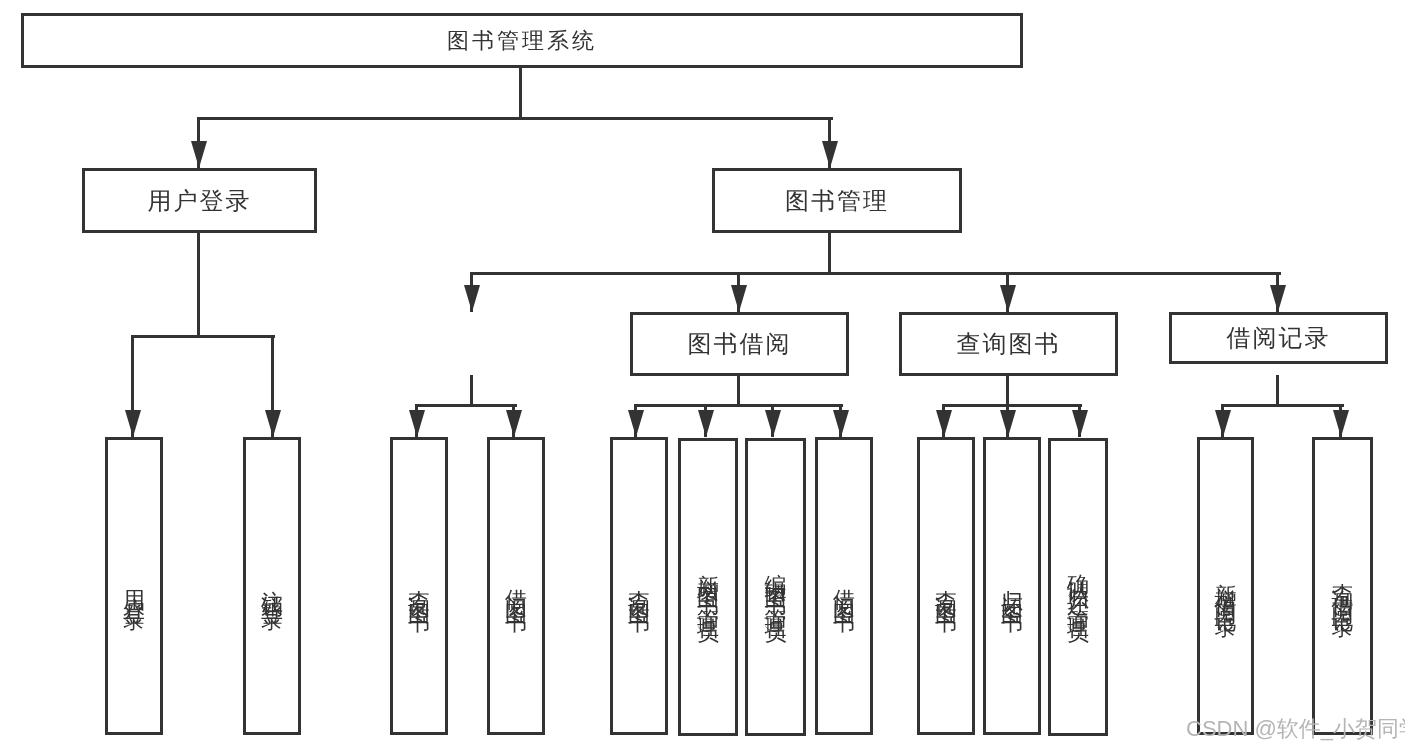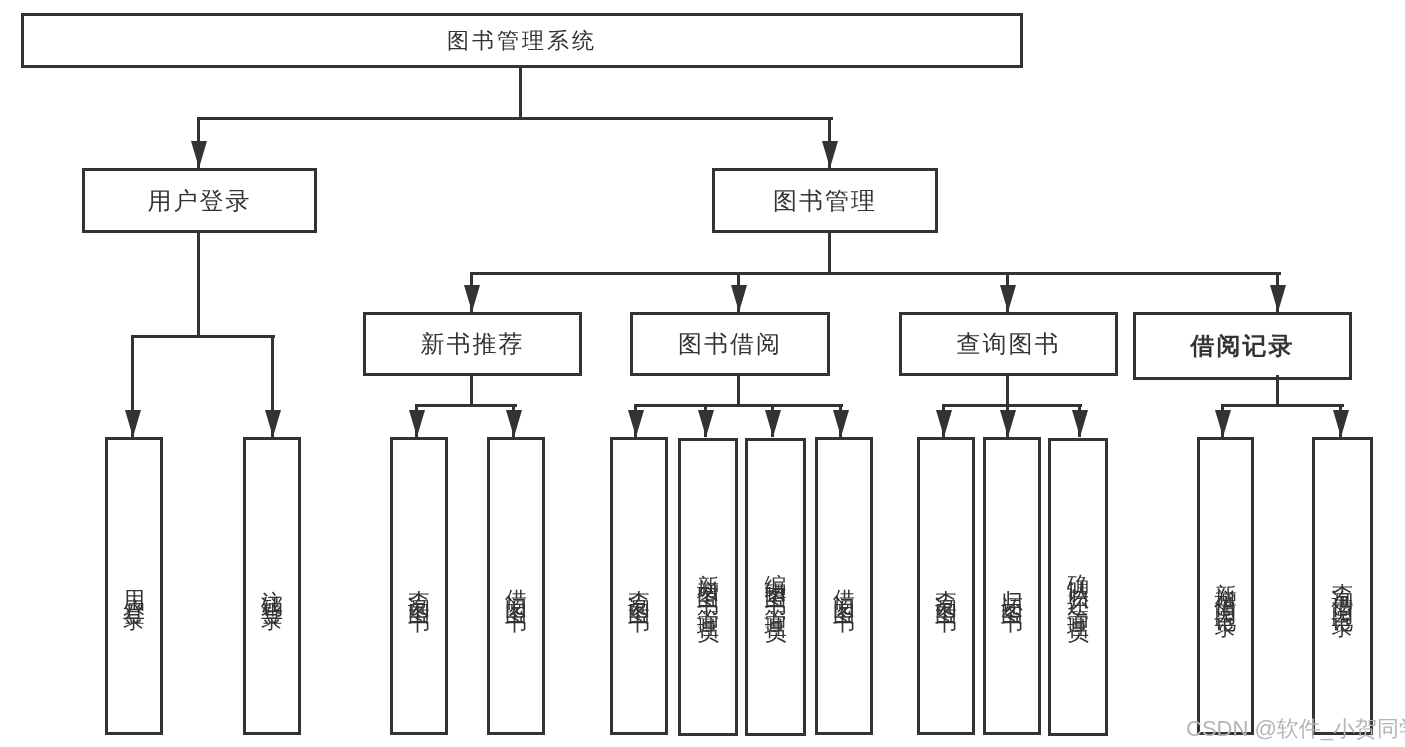--- a/index.html
+++ b/index.html
@@ -41,21 +41,21 @@
   <div class="line" style="left:519px;top:66px;width:3px;height:53px;"></div>
   <div class="line" style="left:197px;top:117px;width:636px;height:3px;"></div>
   <div class="line" style="left:197px;top:117px;width:3px;height:51px;"></div>
   <div class="line" style="left:828px;top:117px;width:3px;height:51px;"></div>
   <div class="arrow" style="left:191px;top:141px;"></div>
   <div class="arrow" style="left:822px;top:141px;"></div>
 
   <div class="box" style="left:82px;top:168px;width:235px;height:65px;">
     <span class="hlabel">用户登录</span>
   </div>
-  <div class="box" style="left:712px;top:168px;width:226px;height:65px;">
+  <div class="box" style="left:712px;top:168px;width:250px;height:65px;">
     <span class="hlabel">图书管理</span>
   </div>
 
   <div class="line" style="left:197px;top:233px;width:3px;height:104px;"></div>
   <div class="line" style="left:131px;top:335px;width:144px;height:3px;"></div>
   <div class="line" style="left:131px;top:335px;width:3px;height:102px;"></div>
   <div class="line" style="left:271px;top:335px;width:3px;height:102px;"></div>
   <div class="arrow" style="left:125px;top:410px;"></div>
   <div class="arrow" style="left:265px;top:410px;"></div>
 
@@ -66,30 +66,27 @@
   <div class="line" style="left:470px;top:272px;width:811px;height:3px;"></div>
   <div class="line" style="left:470px;top:272px;width:3px;height:40px;"></div>
   <div class="line" style="left:737px;top:272px;width:3px;height:40px;"></div>
   <div class="line" style="left:1006px;top:272px;width:3px;height:40px;"></div>
   <div class="line" style="left:1276px;top:272px;width:3px;height:40px;"></div>
   <div class="arrow" style="left:464px;top:285px;"></div>
   <div class="arrow" style="left:731px;top:285px;"></div>
   <div class="arrow" style="left:1000px;top:285px;"></div>
   <div class="arrow" style="left:1270px;top:285px;"></div>
 
-  <div class="box" style="left:363px;top:312px;width:219px;height:64px;">
-    <span class="hlabel">新书推荐</span>
-  </div>
-  <div class="box" style="left:630px;top:312px;width:200px;height:64px;">
+  <div class="box" style="left:630px;top:312px;width:219px;height:64px;">
     <span class="hlabel">图书借阅</span>
   </div>
   <div class="box" style="left:899px;top:312px;width:219px;height:64px;">
     <span class="hlabel">查询图书</span>
   </div>
-  <div class="box" style="left:1133px;top:312px;width:219px;height:68px;font-weight:bold;">
+  <div class="box" style="left:1169px;top:312px;width:219px;height:52px;">
     <span class="hlabel">借阅记录</span>
   </div>
 
   <div class="line" style="left:470px;top:375px;width:3px;height:31px;"></div>
   <div class="line" style="left:415px;top:404px;width:102px;height:3px;"></div>
   <div class="line" style="left:415px;top:404px;width:3px;height:33px;"></div>
   <div class="line" style="left:512px;top:404px;width:3px;height:33px;"></div>
   <div class="arrow" style="left:409px;top:410px;"></div>
   <div class="arrow" style="left:506px;top:410px;"></div>
 

